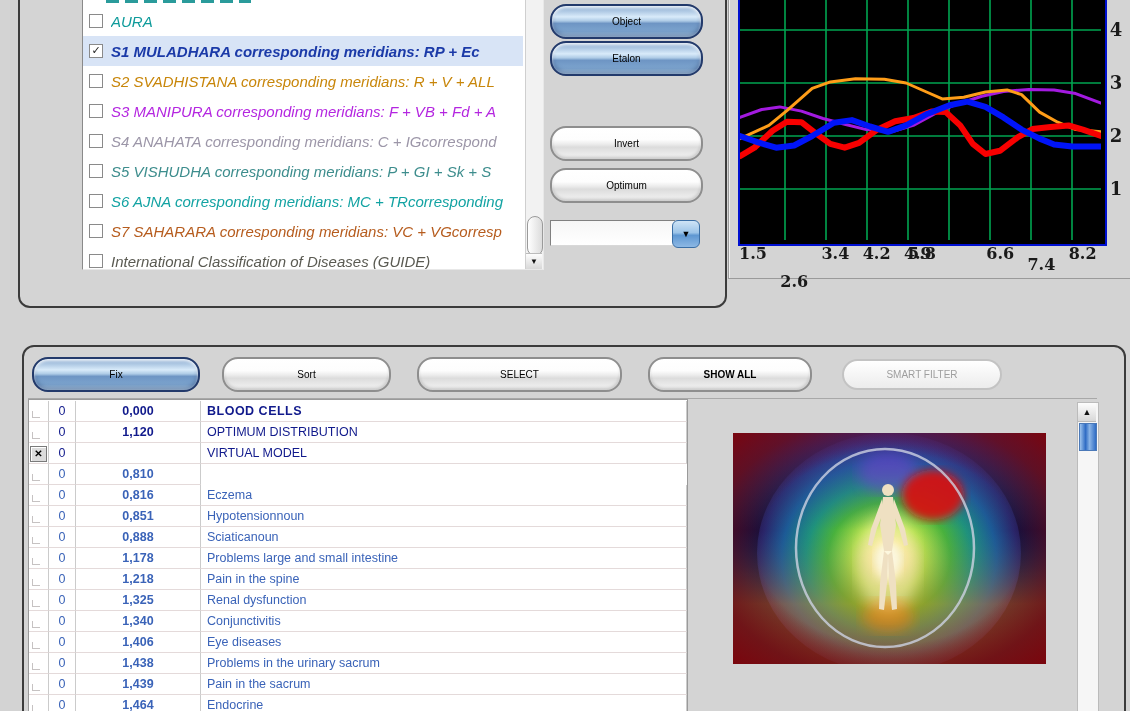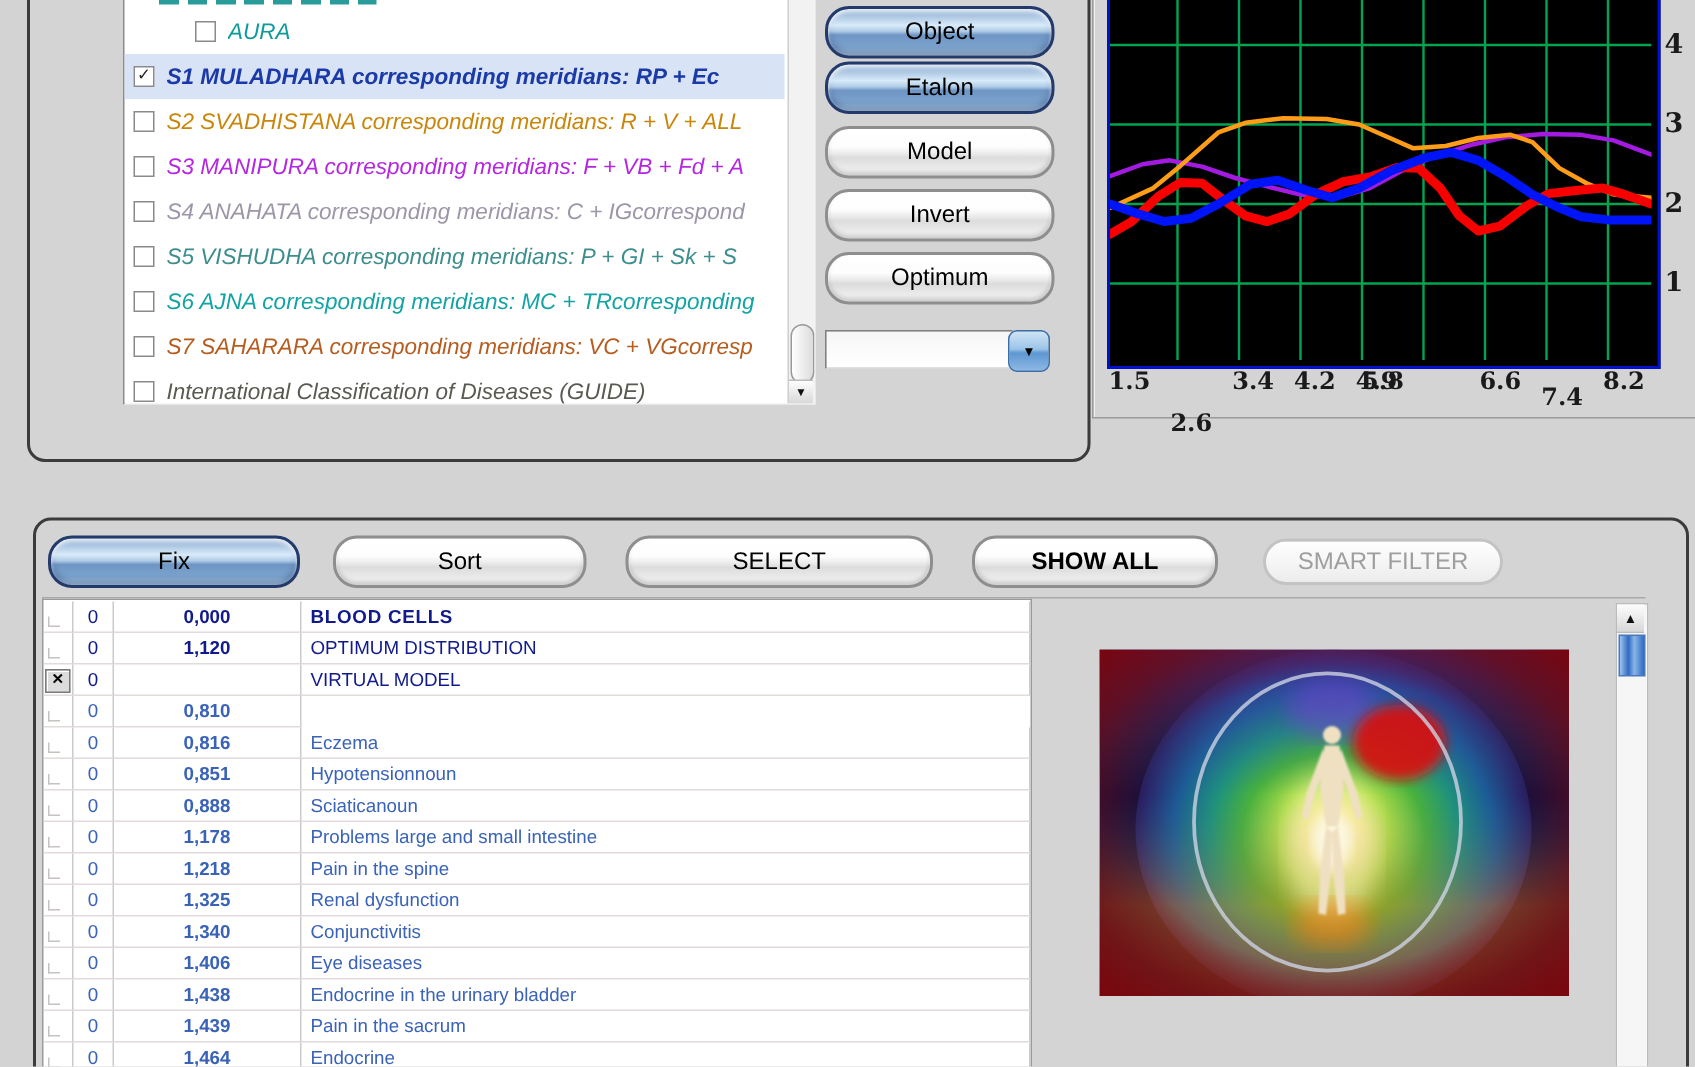--- a/index.html
+++ b/index.html
@@ -22,21 +22,21 @@
       background:repeating-linear-gradient(90deg,#2a9b9b 0 13px,transparent 13px 19px);}
   
   #list-scroll{position:absolute;right:0;top:0;width:17px;height:100%;background:#f2f2f2;border-left:1px solid #cfcfcf;}
   #list-thumb{position:absolute;left:1px;top:253px;width:14px;height:38px;background:linear-gradient(90deg,#fff,#dcdcdc);
       border:1px solid #9a9a9a;border-radius:8px;}
   #list-downbtn{position:absolute;left:0;bottom:0;width:16px;height:15px;background:linear-gradient(#fdfdfd,#d8d8d8);
       border-top:1px solid #bbb;text-align:center;font-size:8px;line-height:15px;color:#111;}
 
   
   .btn{position:absolute;border-radius:16px;display:flex;align-items:center;justify-content:center;
-       font-size:16px;color:#000;cursor:default;}
+       font-size:10px;color:#000;cursor:default;}
   .btn.blue{border:2px solid #233a6b;
        background:linear-gradient(180deg,#88a9cf 0%,#d9ebfa 35%,#aecbe6 48%,#6e95c4 56%,#7ca4ce 82%,#b7d3ea 100%);
        box-shadow:inset 0 2px 3px rgba(255,255,255,.85), inset 0 -3px 4px rgba(20,40,90,.35);}
   .btn.white{border:2px solid #8e8e8e;
        background:linear-gradient(180deg,#ffffff 0%,#fdfdfd 38%,#ececec 52%,#dcdcdc 62%,#f5f5f5 100%);
        box-shadow:inset 0 1px 2px #fff, inset 0 -2px 3px rgba(0,0,0,.18);}
   .btn.disabled{border:2px solid #c3c3c3;color:#9e9e9e;box-shadow:none;
        background:linear-gradient(180deg,#ffffff,#ececec);}
   .btn.boldlabel{font-weight:bold;}
 
@@ -88,21 +88,21 @@
 </style>
 </head>
 <body>
 
 <div id="screen">
 
   <div class="groupbox" style="left:18px;top:-30px;width:705px;height:334px;">
 
     <div id="listbox" style="left:62px;top:-10px;">
       <div id="list-items">
-          <div class="lrow" style="top: 43px; padding-left: 41px;">
+          <div class="lrow" style="top: 43px;">
             <span class="lcb"></span>
             <span class="ltext" style="color: rgb(15, 155, 155);">AURA</span>
           </div>
           <div class="lrow sel" style="top: 73px;">
             <span class="lcb">✓</span>
             <span class="ltext" style="color: rgb(27, 58, 168); font-weight: bold;">S1 MULADHARA corresponding meridians: RP + Ec</span>
           </div>
           <div class="lrow" style="top: 103px;">
             <span class="lcb"></span>
             <span class="ltext" style="color: rgb(200, 134, 10);">S2 SVADHISTANA corresponding meridians: R + V + ALL</span>
@@ -134,21 +134,20 @@
         </div>
       <div id="top-clip-fragment"></div>
       <div id="list-scroll">
         <div id="list-thumb"></div>
         <div id="list-downbtn">▼</div>
       </div>
     </div>
 
     <div class="btn blue" style="left:530px;top:32px;width:149px;height:31px;">Object</div>
     <div class="btn blue" style="left:530px;top:69px;width:149px;height:31px;">Etalon</div>
-    <div class="btn white" style="left:530px;top:112px;width:149px;height:31px;">Model</div>
     <div class="btn white" style="left:530px;top:154px;width:149px;height:31px;">Invert</div>
     <div class="btn white" style="left:530px;top:196px;width:149px;height:31px;">Optimum</div>
 
     <div id="combo" style="left:530px;top:248px;">
       <div id="combo-field"></div>
       <div id="combo-btn">▼</div>
     </div>
   </div>
 
   <div id="chart-panel"></div>
@@ -271,21 +270,21 @@
       <div class="trow" style="top: 232px;">
         <div class="c-cb"></div>
         <div class="c-num">0</div>
         <div class="c-val">1,406</div>
         <div class="c-name">Eye diseases</div>
       </div>
       <div class="trow" style="top: 253px;">
         <div class="c-cb"></div>
         <div class="c-num">0</div>
         <div class="c-val">1,438</div>
-        <div class="c-name">Endocrine in the urinary bladder</div>
+        <div class="c-name">Problems in the urinary sacrum</div>
       </div>
       <div class="trow" style="top: 274px;">
         <div class="c-cb"></div>
         <div class="c-num">0</div>
         <div class="c-val">1,439</div>
         <div class="c-name">Pain in the sacrum</div>
       </div>
       <div class="trow" style="top: 295px;">
         <div class="c-cb"></div>
         <div class="c-num">0</div>

